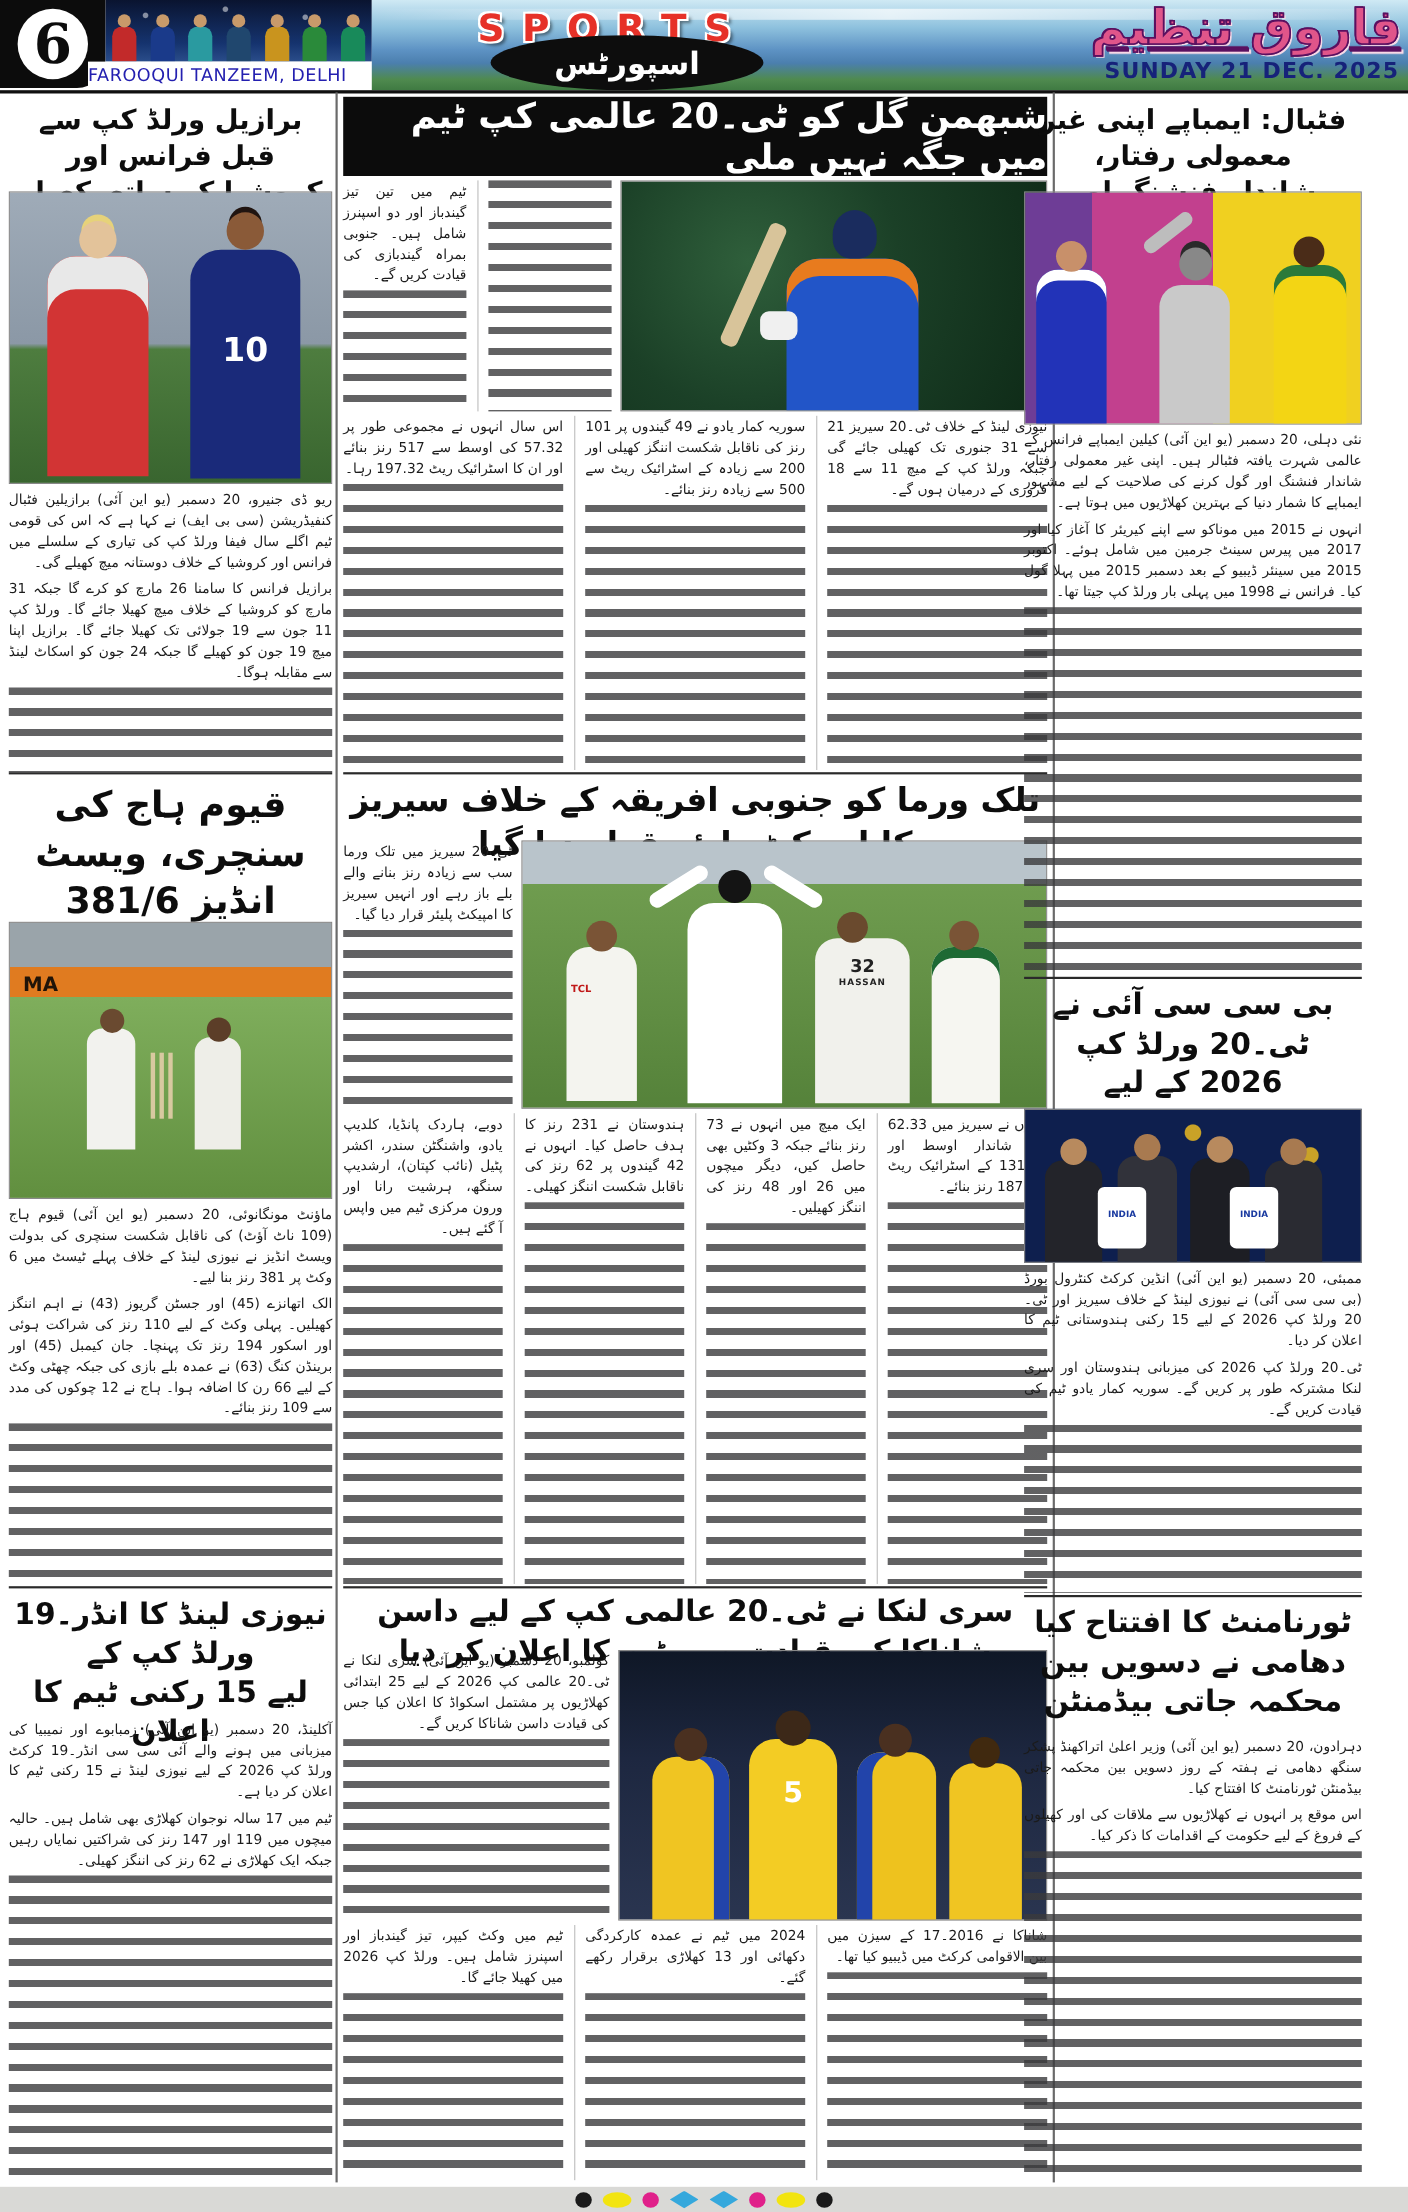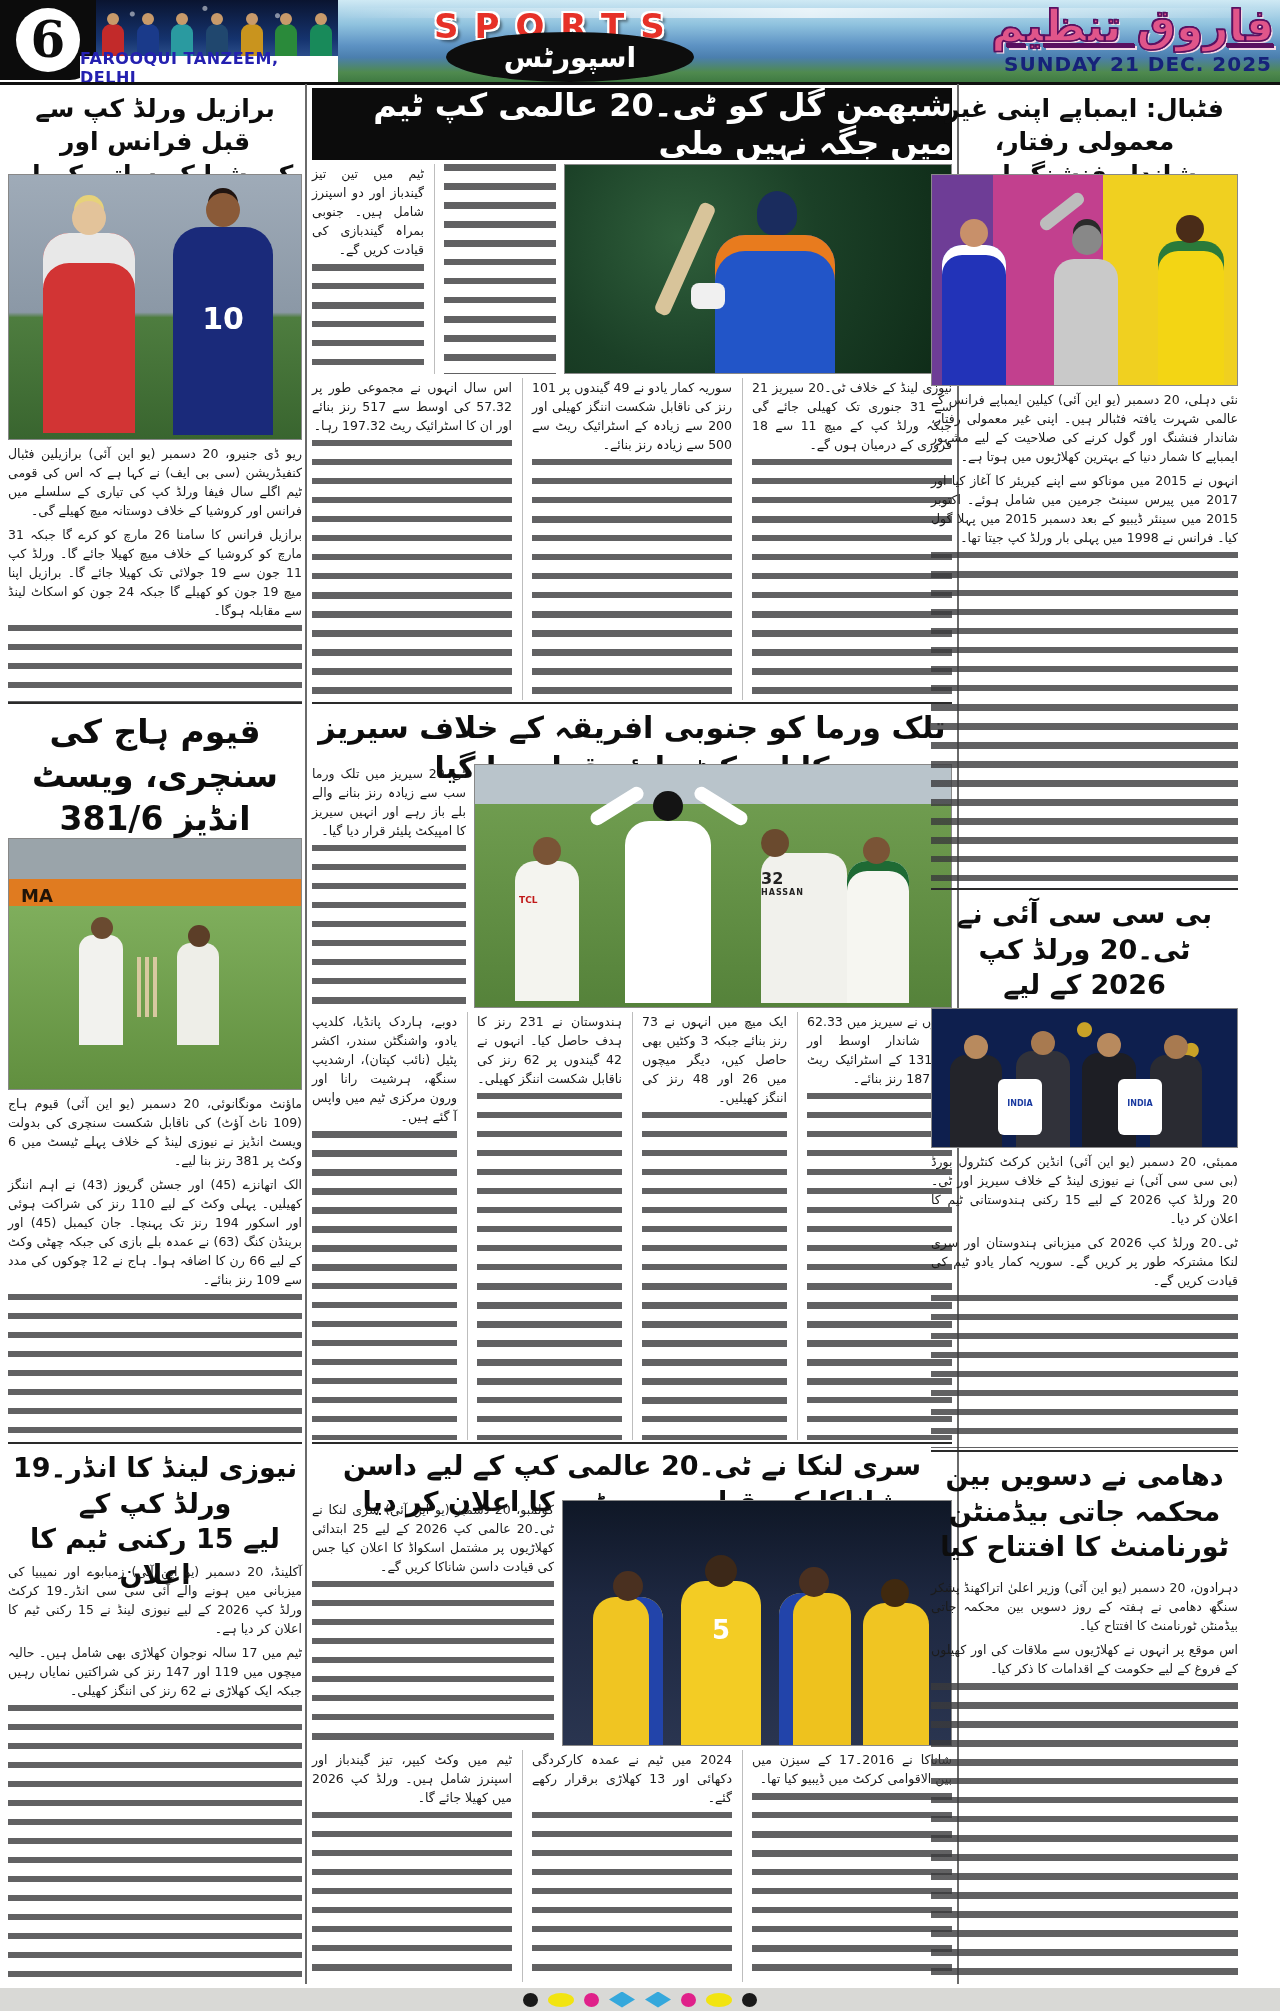--- a/index.html
+++ b/index.html
@@ -16,21 +16,21 @@
   .badge .num{font-family:"DejaVu Serif",serif;font-weight:bold;font-size:50px;color:#0c0c0c;line-height:1;}
   .players{left:96px;top:0;width:242px;height:56px;background:
       radial-gradient(circle at 15% 25%,rgba(255,255,255,.5) 0 2px,transparent 3px),
       radial-gradient(circle at 45% 15%,rgba(255,255,255,.5) 0 2px,transparent 3px),
       radial-gradient(circle at 75% 28%,rgba(255,255,255,.5) 0 2px,transparent 3px),
       linear-gradient(180deg,#0a1430 0%,#15336e 70%,#2a4d8a 100%);
       display:flex;align-items:flex-end;justify-content:space-around;overflow:hidden;}
   .pl{width:22px;height:32px;border-radius:9px 9px 0 0;position:relative;}
   .pl::before{content:"";position:absolute;top:-11px;left:5px;width:12px;height:12px;border-radius:50%;background:#c89a6a;}
   .pubname{left:80px;top:56px;width:260px;height:24px;background:#fff;display:flex;align-items:center;
-         font-weight:bold;font-size:16px;letter-spacing:.5px;}
+         font-weight:normal;font-size:16px;letter-spacing:.5px;}
   .stadium{left:338px;top:0;width:942px;height:82px;overflow:hidden;background:
       linear-gradient(180deg,#cfe9f4 0%,#8fc2de 30%,#5e93c4 55%,#4b7fae 70%,#4f8a4f 88%,#3f7a42 100%);}
   .stadium .streak{position:absolute;left:0;top:8px;width:100%;height:10px;background:linear-gradient(90deg,transparent,rgba(255,255,255,.7),transparent);}
   .sports{position:absolute;left:96px;top:6px;font-size:34px;font-weight:bold;letter-spacing:16px;
       text-shadow:-2px -2px 0 #fff,2px -2px 0 #fff,-2px 2px 0 #fff,2px 2px 0 #fff,4px 4px 3px rgba(0,0,0,.45);}
   .oval{position:absolute;left:108px;top:32px;width:248px;height:50px;background:#0d0d0d;border-radius:50%;
       display:flex;align-items:center;justify-content:center;color:#fff;font-size:28px;font-weight:bold;direction:rtl;}
   .mastname{position:absolute;right:6px;top:0px;font-size:44px;font-weight:bold;direction:rtl;
       -webkit-text-stroke:1.5px #5a1060;text-shadow:2px 2px 0 #f7d9e6,-1px -1px 0 #5a1060;}
   .mastdate{position:absolute;right:8px;top:52px;font-size:20px;font-weight:bold;letter-spacing:1px;}
@@ -218,21 +218,21 @@
     <article>
       <div class="abs hl fs30" style="left:0;top:624px;width:640px;">تلک ورما کو جنوبی افریقہ کے خلاف سیریز کا امپیکٹ پلیئر قرار دیا گیا</div>
       <div class="photo ph-pak" style="left:162px;top:680px;width:478px;height:244px;">
         <div class="fig" style="left:40px;top:96px;width:64px;height:140px;border-radius:20px 20px 0 0;background:#f4f4ef;"></div>
         <div class="head" style="left:58px;top:72px;width:28px;height:28px;background:#7a5436;"></div>
         <div class="abs" style="left:44px;top:130px;font-size:9px;font-weight:bold;color:#c01818;">TCL</div>
         <div class="fig" style="left:150px;top:56px;width:86px;height:182px;border-radius:24px 24px 0 0;background:#ffffff;"></div>
         <div class="fig" style="left:112px;top:34px;width:60px;height:14px;background:#ffffff;transform:rotate(-32deg);border-radius:7px;"></div>
         <div class="fig" style="left:216px;top:34px;width:60px;height:14px;background:#ffffff;transform:rotate(32deg);border-radius:7px;"></div>
         <div class="head" style="left:178px;top:26px;width:30px;height:30px;background:#141414;"></div>
-        <div class="fig" style="left:266px;top:88px;width:86px;height:150px;border-radius:20px 20px 0 0;background:#f1f1ec;text-align:left;margin-left:20px;">
+        <div class="fig" style="left:266px;top:88px;width:86px;height:150px;border-radius:20px 20px 0 0;background:#f1f1ec;text-align:center;">
           <div style="margin-top:16px;font-size:16px;font-weight:bold;color:#222;">32</div>
           <div style="font-size:8px;font-weight:bold;color:#222;letter-spacing:1px;">HASSAN</div>
         </div>
         <div class="head" style="left:286px;top:64px;width:28px;height:28px;background:#6a4a2e;"></div>
         <div class="fig" style="left:372px;top:96px;width:62px;height:142px;border-radius:20px 20px 0 0;background:#f6f6f1;box-shadow:inset 0 10px 0 #1e6a34;"></div>
         <div class="head" style="left:388px;top:72px;width:27px;height:27px;background:#7a5436;"></div>
       </div>
       <div class="abs vbody" style="left:0;top:680px;width:154px;height:244px;">
         <p class="bp">ٹی۔20 سیریز میں تلک ورما سب سے زیادہ رنز بنانے والے بلے باز رہے اور انہیں سیریز کا امپیکٹ پلیئر قرار دیا گیا۔</p>
         <div class="fx"></div>
@@ -344,22 +344,22 @@
         <p class="bp">ممبئی، 20 دسمبر (یو این آئی) انڈین کرکٹ کنٹرول بورڈ (بی سی سی آئی) نے نیوزی لینڈ کے خلاف سیریز اور ٹی۔20 ورلڈ کپ 2026 کے لیے 15 رکنی ہندوستانی ٹیم کا اعلان کر دیا۔</p>
         <p class="bp">ٹی۔20 ورلڈ کپ 2026 کی میزبانی ہندوستان اور سری لنکا مشترکہ طور پر کریں گے۔ سوریہ کمار یادو ٹیم کی قیادت کریں گے۔</p>
         <div class="fx"></div>
       </div>
     </article>
 
     <div class="abs hrule" style="left:0;top:1366px;width:307px;"></div>
 
     <article>
       <div class="abs hl fs28" style="left:0;top:1374px;width:307px;">
+        <div>ٹورنامنٹ کا افتتاح کیا</div>
         <div>دھامی نے دسویں بین محکمہ جاتی بیڈمنٹن</div>
-        <div>ٹورنامنٹ کا افتتاح کیا</div>
       </div>
       <div class="abs vbody" style="left:0;top:1494px;width:307px;height:400px;">
         <p class="bp">دہرادون، 20 دسمبر (یو این آئی) وزیر اعلیٰ اتراکھنڈ پشکر سنگھ دھامی نے ہفتہ کے روز دسویں بین محکمہ جاتی بیڈمنٹن ٹورنامنٹ کا افتتاح کیا۔</p>
         <p class="bp">اس موقع پر انہوں نے کھلاڑیوں سے ملاقات کی اور کھیلوں کے فروغ کے لیے حکومت کے اقدامات کا ذکر کیا۔</p>
         <div class="fx"></div>
       </div>
     </article>
   </section>
 
   <footer class="abs colorbar">

